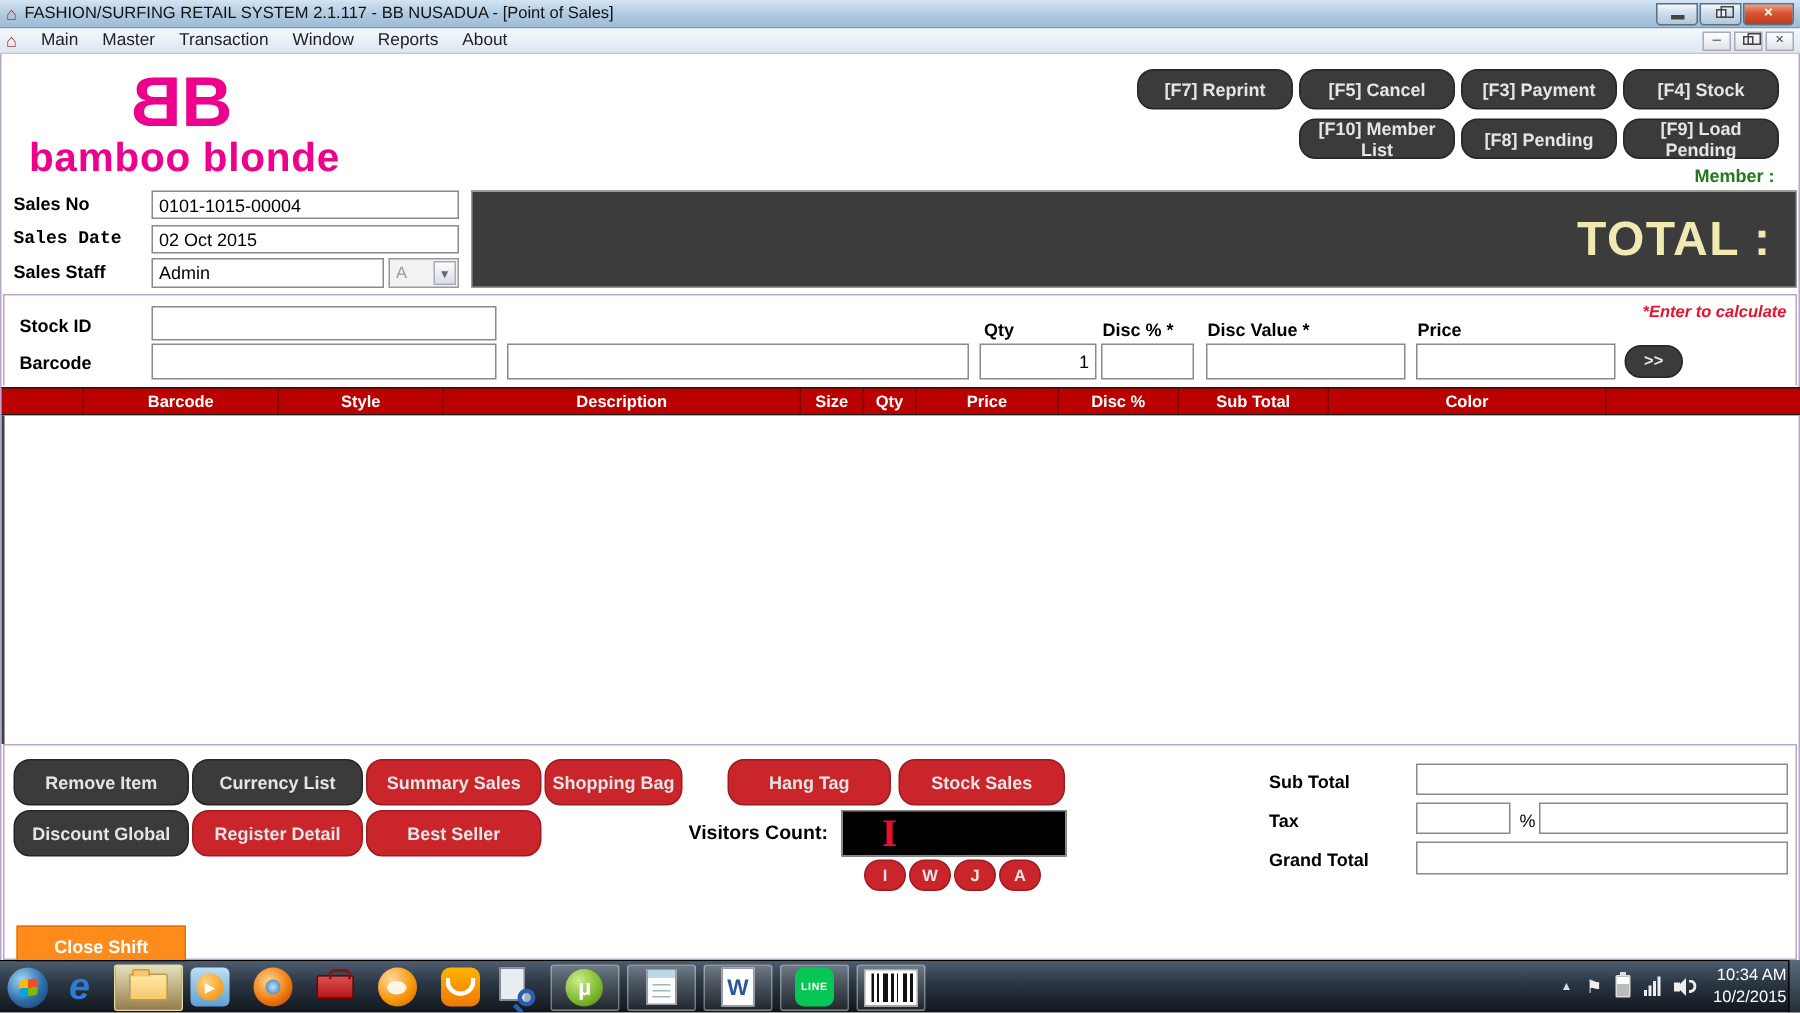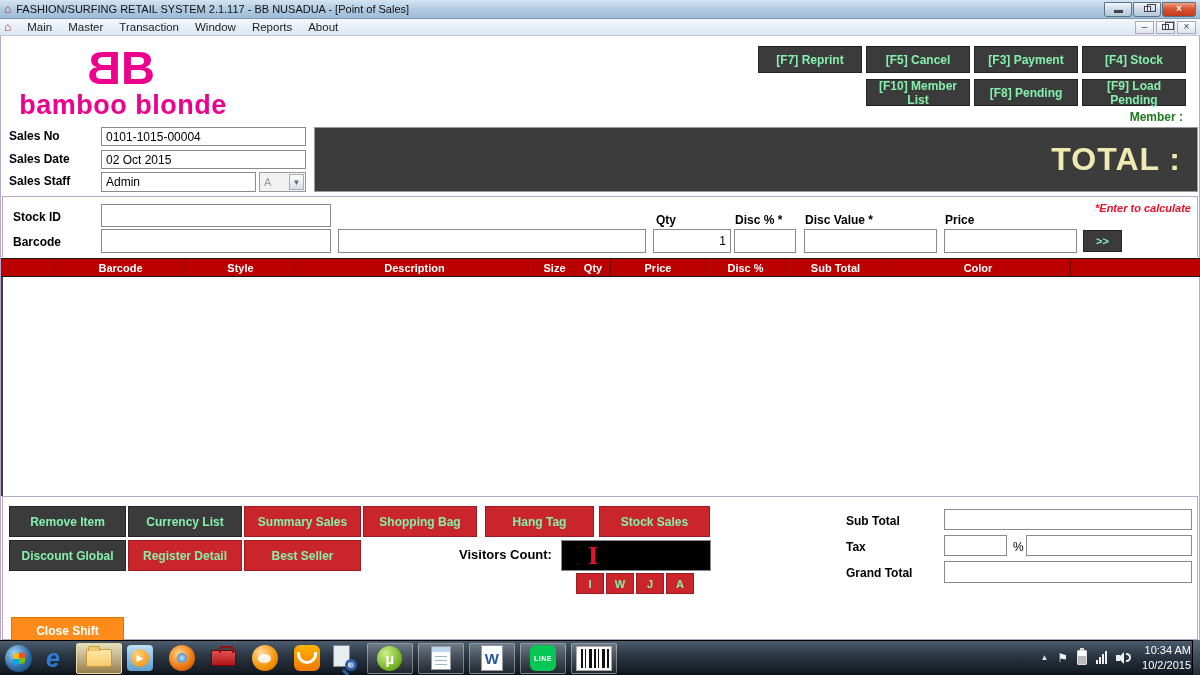--- a/index.html
+++ b/index.html
@@ -41,21 +41,21 @@
 
   
   .logo-mark { position:absolute; top:8px; left:55px; width:130px; text-align:center;
     color:#ec008c; font-weight:bold; font-size:47px; line-height:1; letter-spacing:-3px; }
   .logo-mark .flip { display:inline-block; transform:scaleX(-1); }
   .logo-text { position:absolute; top:54px; left:6px; width:232px; text-align:center;
     color:#ec008c; font-weight:bold; font-size:27px; letter-spacing:0.5px; }
 
   
   .btn { display:flex; align-items:center; justify-content:center; font-weight:bold; font-size:12px;
-    color:#86efac; cursor:pointer; text-align:center; }
+    color:#e5e5e5; cursor:pointer; text-align:center;border-radius:11px; }
   .btn-dark { background:#3b3b3b; border:1px solid #262626; }
   .btn-red  { background:#c9252b; border:1px solid #9d1c21; }
   .act { position:absolute; width:104px; height:27px; }
   .member-label { position:absolute; top:74px; right:16px; font-weight:bold; font-size:12px; color:#1f7a1f; }
 
   
   .total-box { position:absolute; left:313px; top:91px; width:884px; height:65px; background:#3c3c3c;
     border:1px solid #999; display:flex; align-items:center; justify-content:flex-end; padding-right:16px; }
   .total-box .tlabel { color:#f0e9b2; font-size:32px; font-weight:bold; letter-spacing:1px; }
 
@@ -195,21 +195,21 @@
     <div class="btn btn-dark act" style="left:865px; top:10px;">[F5] Cancel</div>
     <div class="btn btn-dark act" style="left:973px; top:10px;">[F3] Payment</div>
     <div class="btn btn-dark act" style="left:1081px; top:10px;">[F4] Stock</div>
     <div class="btn btn-dark act" style="left:865px; top:43px;">[F10] Member List</div>
     <div class="btn btn-dark act" style="left:973px; top:43px;">[F8] Pending</div>
     <div class="btn btn-dark act" style="left:1081px; top:43px;">[F9] Load Pending</div>
     <div class="member-label">Member :</div>
 
     <div class="lbl" style="left:8px; top:93px;">Sales No</div>
     <input class="inp" style="left: 100px; top: 91px; width: 205px; height: 19px;" value="0101-1015-00004">
-    <div class="lbl" style="left:8px; top:116px;">Sales Date</div>
+    <div class="lbl" style="left:8px; top:116px;font-family:Liberation Mono, monospace;">Sales Date</div>
     <input class="inp" style="left: 100px; top: 114px; width: 205px; height: 19px;" value="02 Oct 2015">
     <div class="lbl" style="left:8px; top:138px;">Sales Staff</div>
     <input class="inp" style="left: 100px; top: 136px; width: 155px; height: 20px;" value="Admin">
     <div class="combo">
       <span class="val">A</span>
       <span class="drop">▼</span>
     </div>
 
     <div class="total-box">
       <span class="tlabel">TOTAL :</span>
@@ -244,21 +244,21 @@
       <div class="gh c8">Sub Total</div>
       <div class="gh c9">Color</div>
       <div class="gh c10"></div>
     </div>
     <div class="grid-body"></div>
 
     <div class="bottom-panel"></div>
     <div class="btn btn-dark pbtn" style="left:8px; top:470px; width:117px;">Remove Item</div>
     <div class="btn btn-dark pbtn" style="left:127px; top:470px; width:114px;">Currency List</div>
     <div class="btn btn-red pbtn" style="left:243px; top:470px; width:117px;">Summary Sales</div>
-    <div class="btn btn-red pbtn" style="left:362px; top:470px; width:114px;">Shopping Bag</div>
+    <div class="btn btn-red pbtn" style="left:362px; top:470px; width:92px;">Shopping Bag</div>
     <div class="btn btn-red pbtn" style="left:484px; top:470px; width:109px;">Hang Tag</div>
     <div class="btn btn-red pbtn" style="left:598px; top:470px; width:111px;">Stock Sales</div>
     <div class="btn btn-dark pbtn" style="left:8px; top:504px; width:117px;">Discount Global</div>
     <div class="btn btn-red pbtn" style="left:243px; top:504px; width:117px;">Best Seller</div>
     <div class="btn btn-red pbtn" style="left:127px; top:504px; width:114px;">Register Detail</div>
 
     <div class="visitors-label">Visitors Count:</div>
     <div class="visitors-box"><span>I</span></div>
     <div class="btn btn-red keybtn" style="left:575px;">I</div>
     <div class="btn btn-red keybtn" style="left:605px;">W</div>

